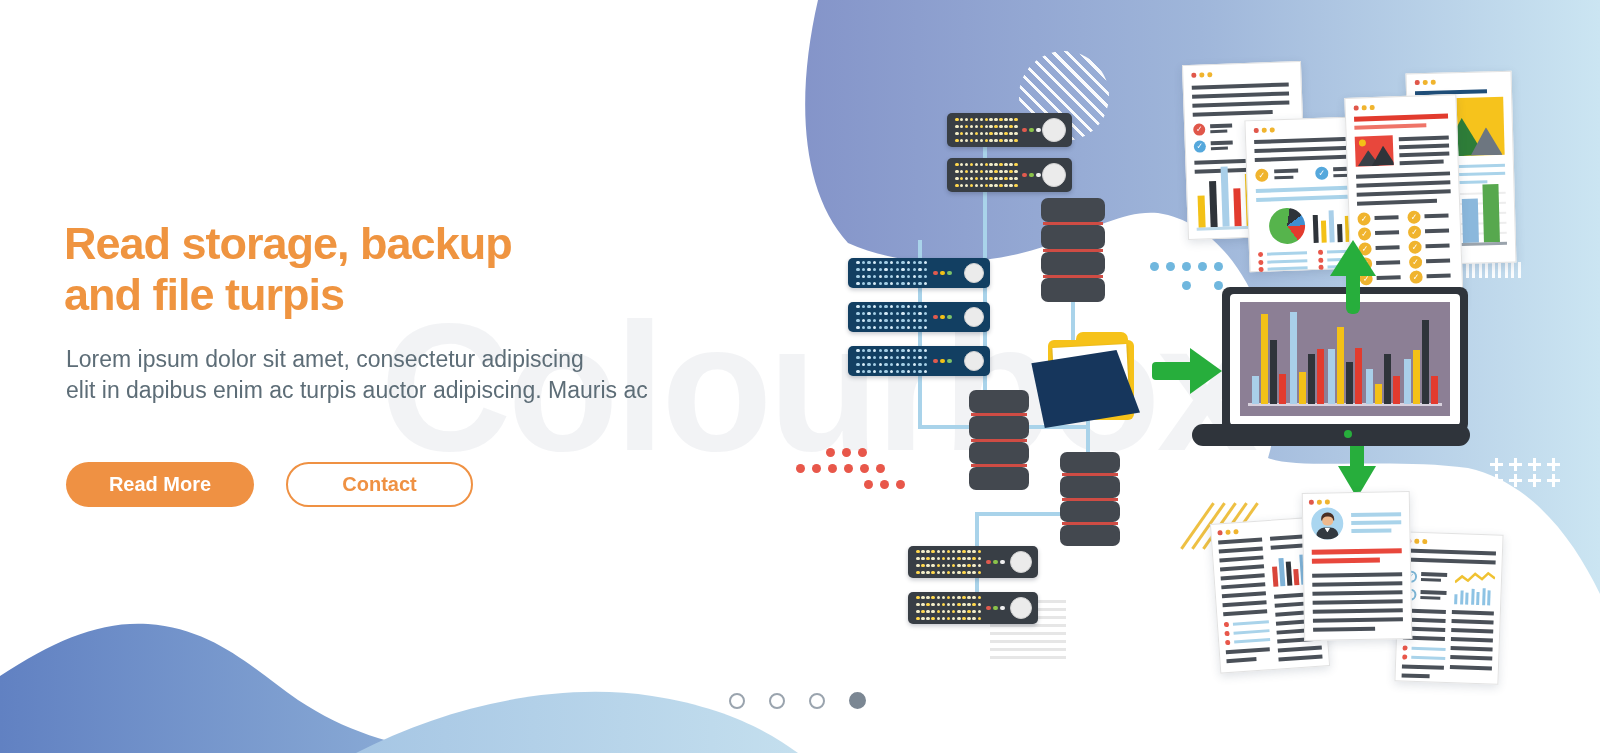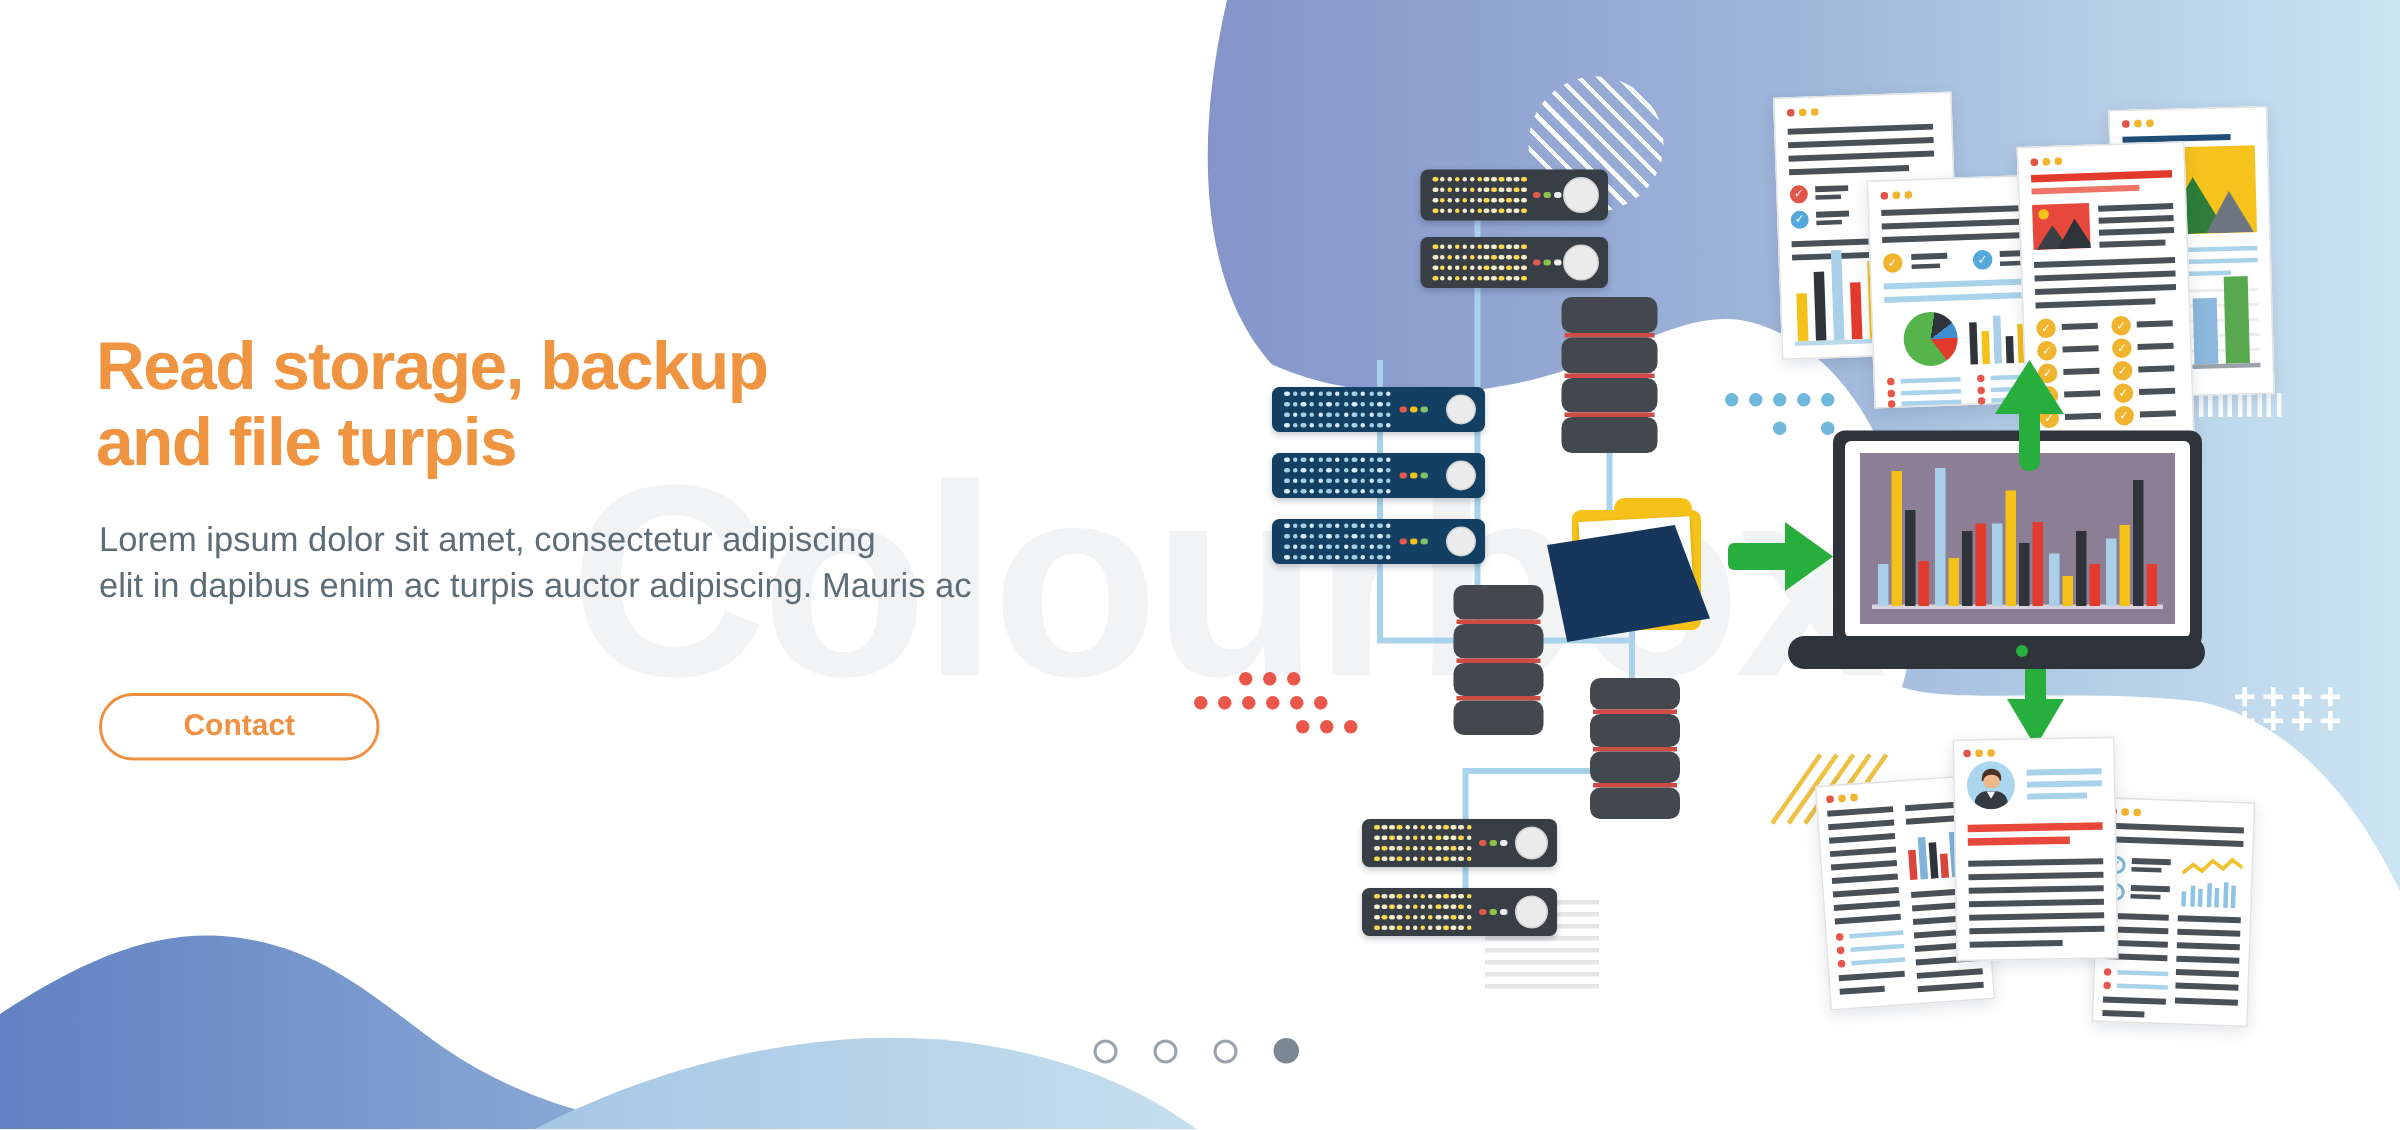--- a/index.html
+++ b/index.html
@@ -853,20 +853,21 @@
 
   <h1 class="hero-title" style="margin:0;">
     <span style="display:block">Read storage, backup</span>
     <span style="display:block">and file turpis</span>
   </h1>
   <div class="hero-body">
     <span>Lorem ipsum dolor sit amet, consectetur adipiscing</span>
     <span>elit in dapibus enim ac turpis auctor adipiscing. Mauris ac</span>
   </div>
   <div class="btn-row">
+    <button class="btn btn-solid">Read More</button>
     <button class="btn btn-outline">Contact</button>
   </div>
 
   <div class="carousel">
       <div class="cdot"></div>
       <div class="cdot"></div>
       <div class="cdot"></div>
       <div class="cdot active"></div>
     </div>
 </div>

